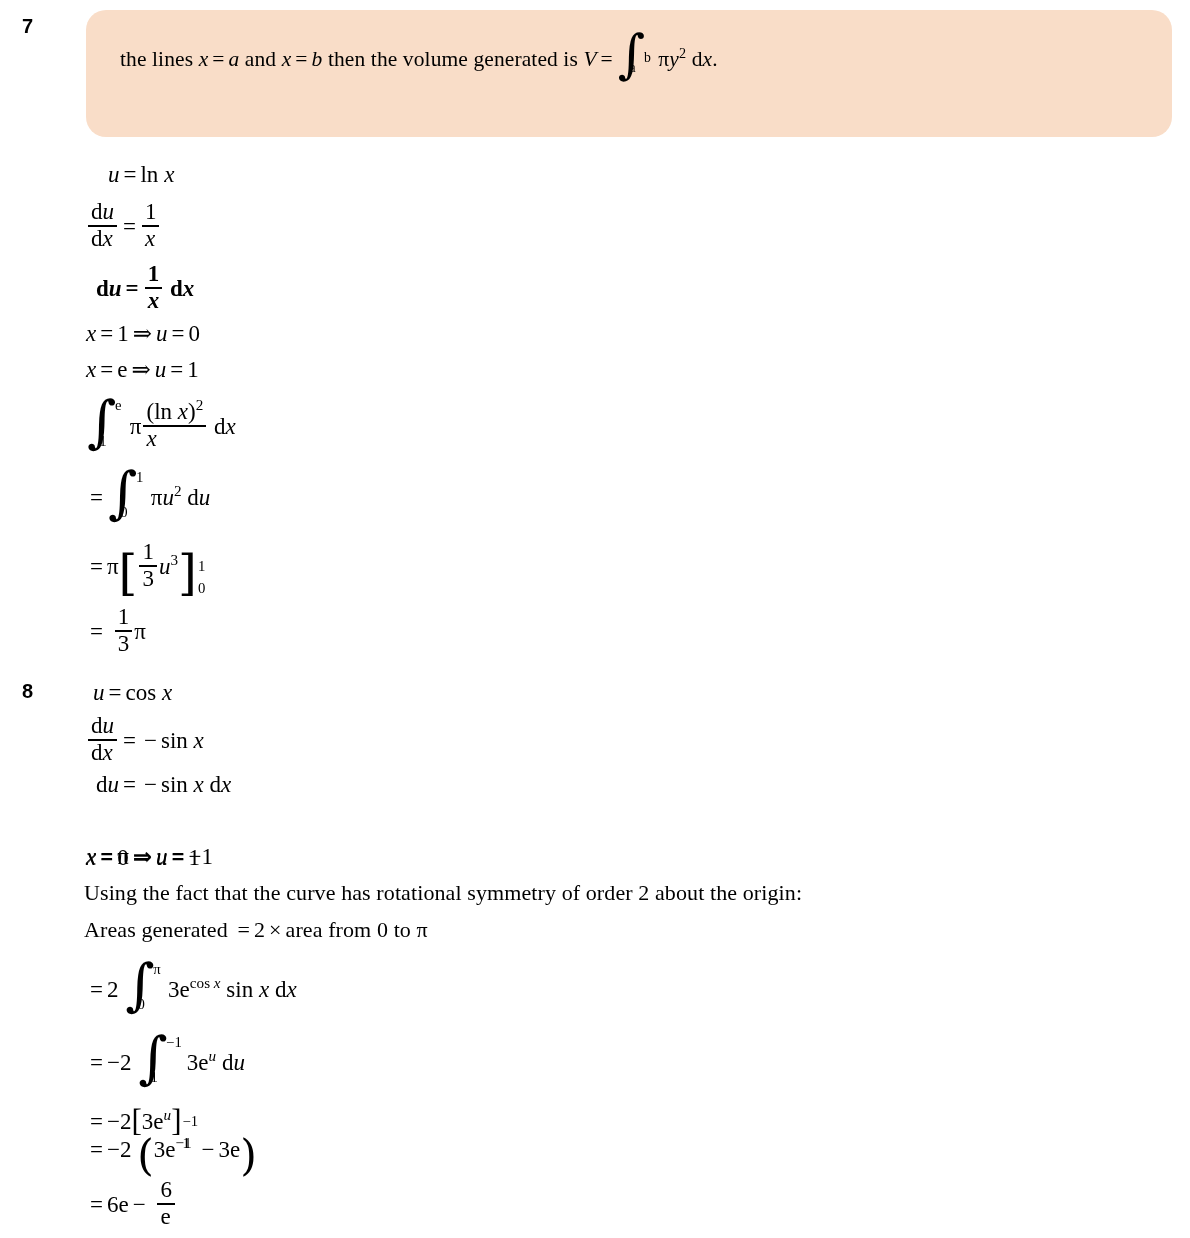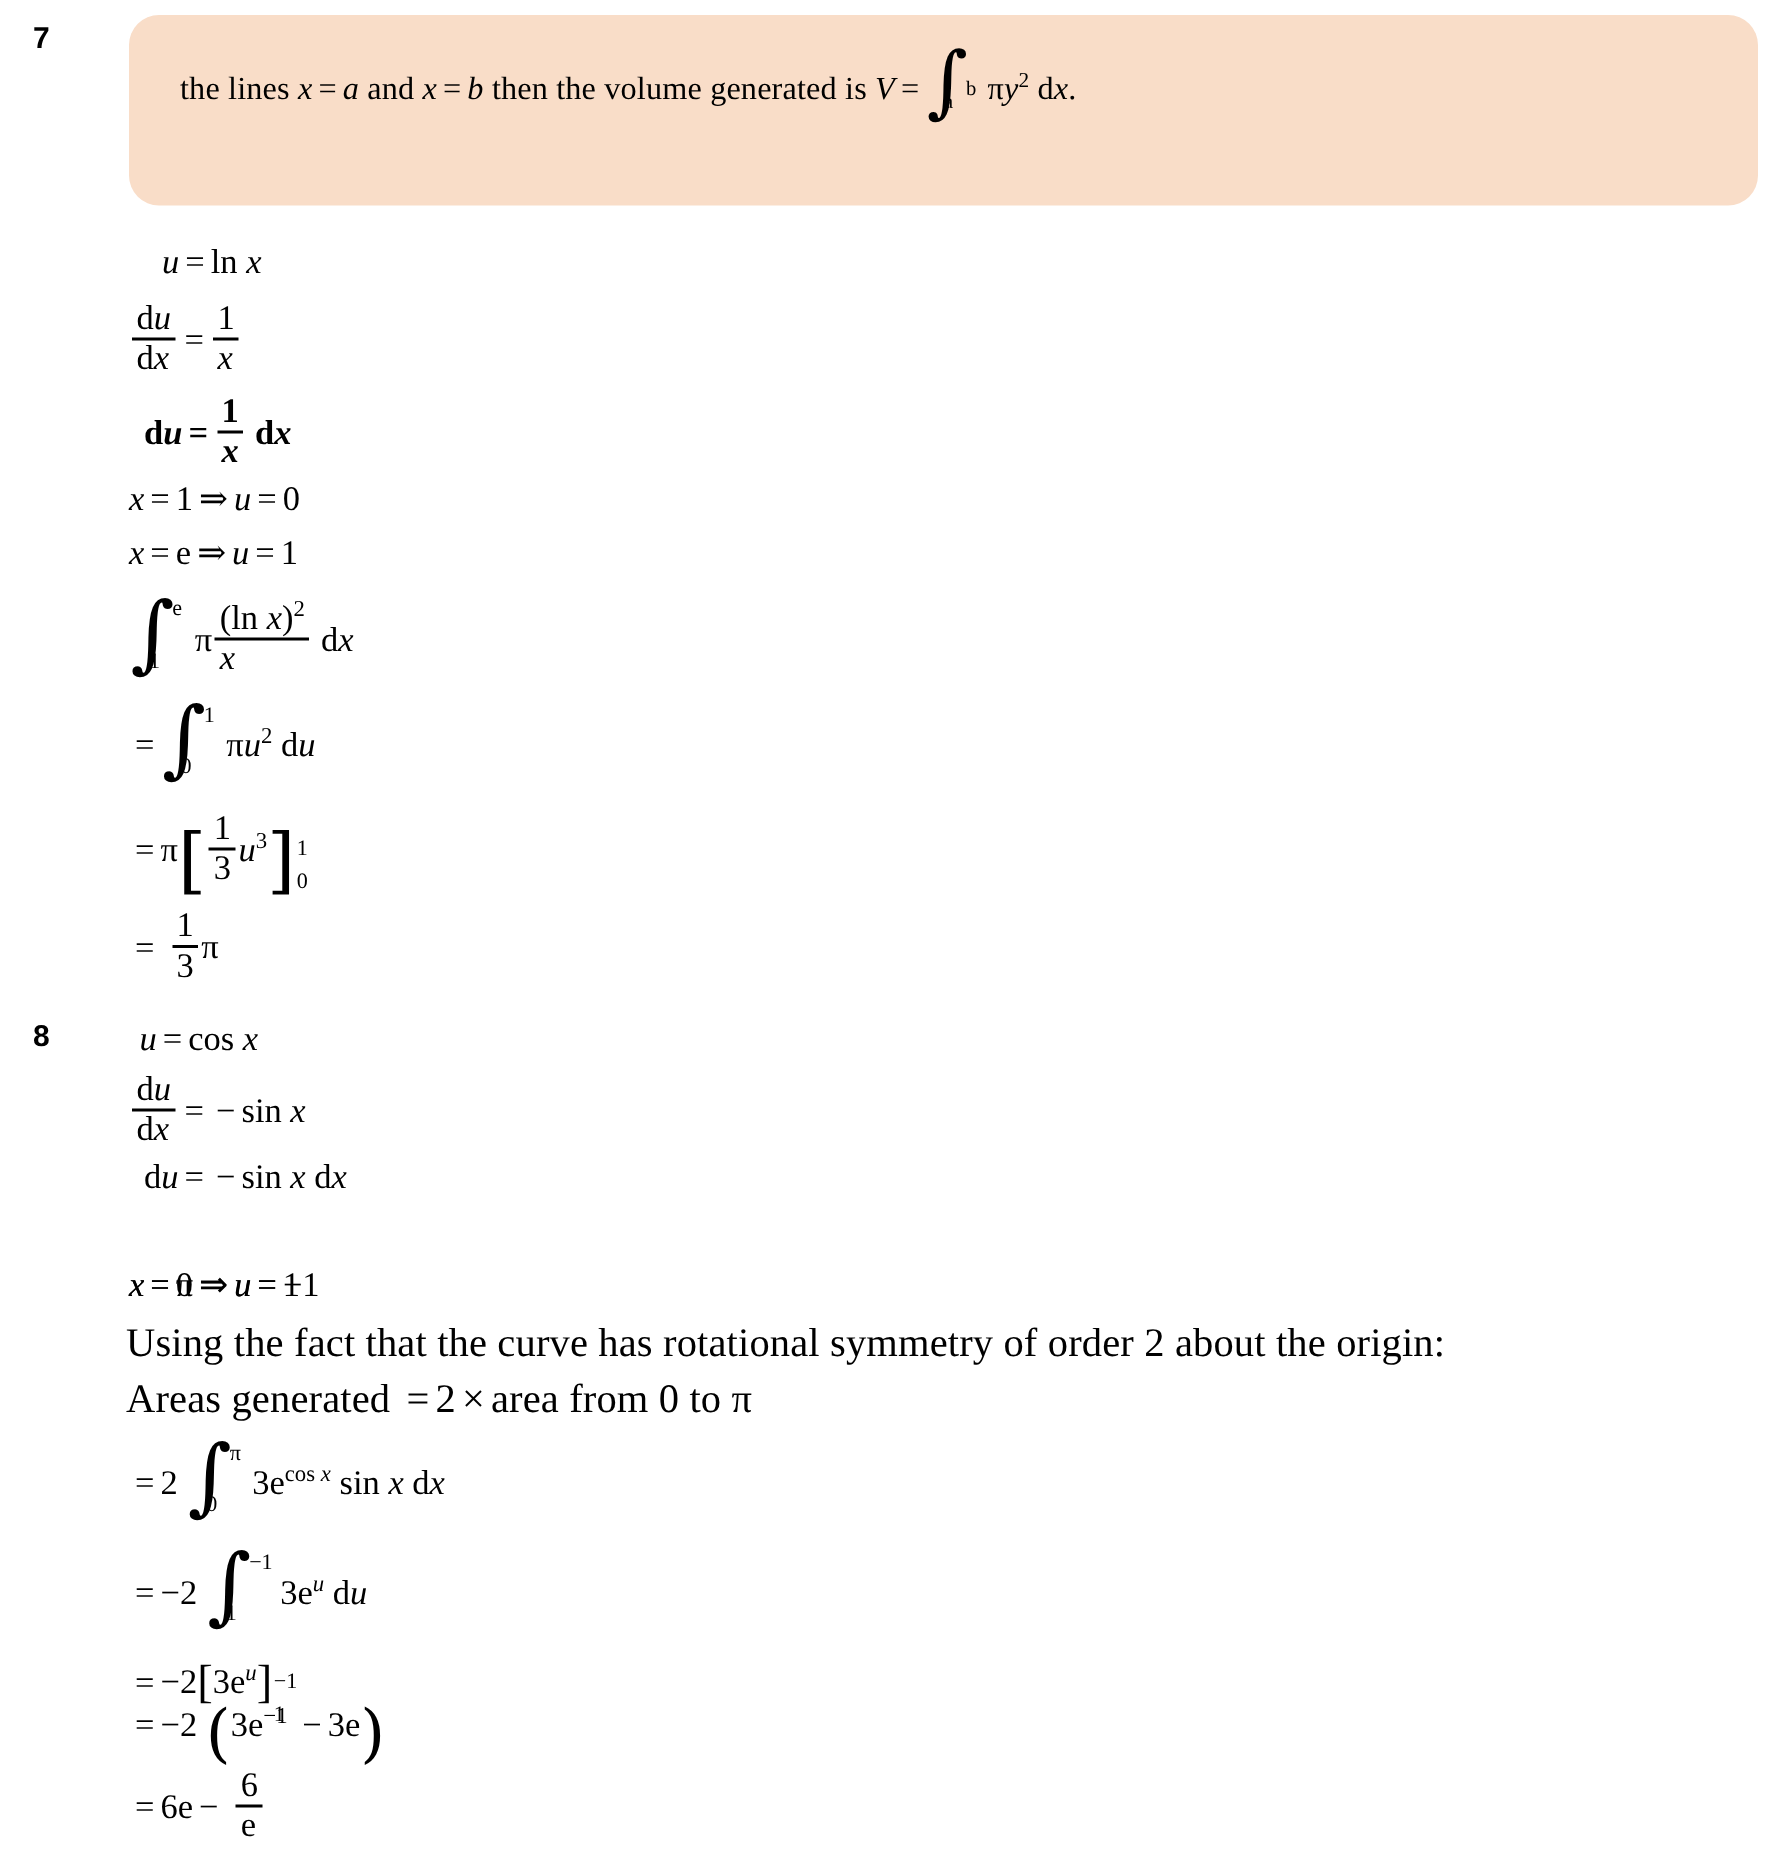--- a/index.html
+++ b/index.html
@@ -130,21 +130,21 @@
   .brlim > .b { position: absolute; top: 0.42em; left: 1px; }
 
   
   .mline {
     position: absolute;
     font-size: 23px;
     white-space: nowrap;
   }
   .tline {
     position: absolute;
-    font-size: 27px;
+    font-size: 22px;
     white-space: nowrap;
     letter-spacing: 0.1px;
   }
 </style>
 </head>
 <body>
 
 <div class="qnum" style="left:22px; top:16px;">7</div>
 
 <div class="callout">

